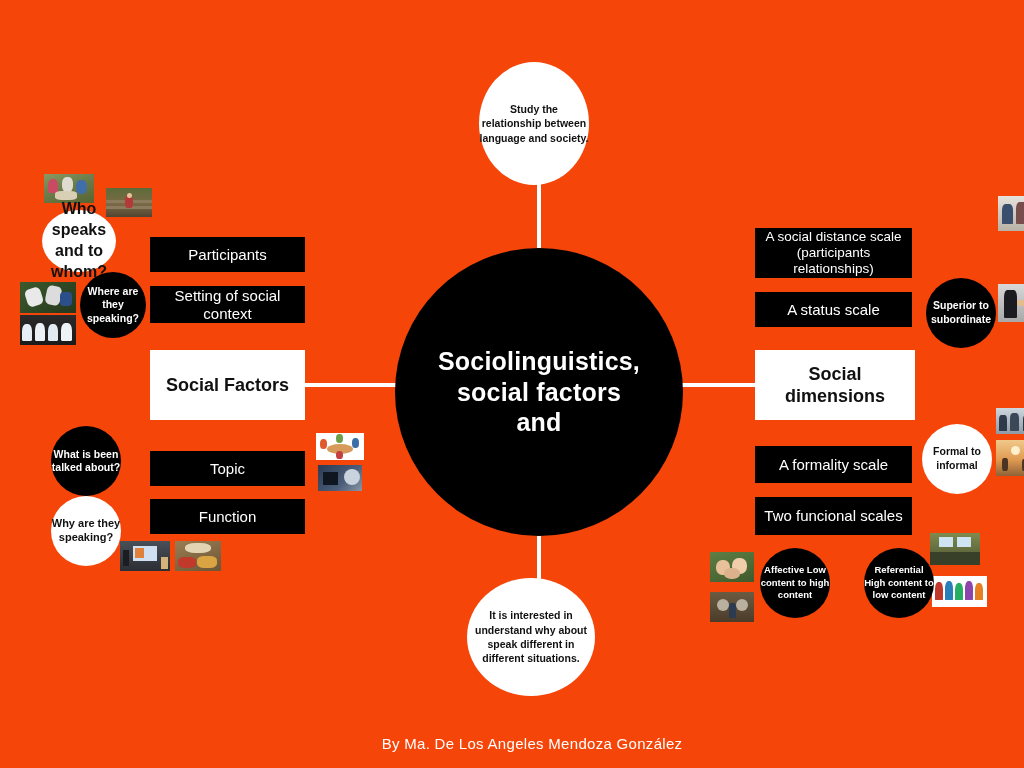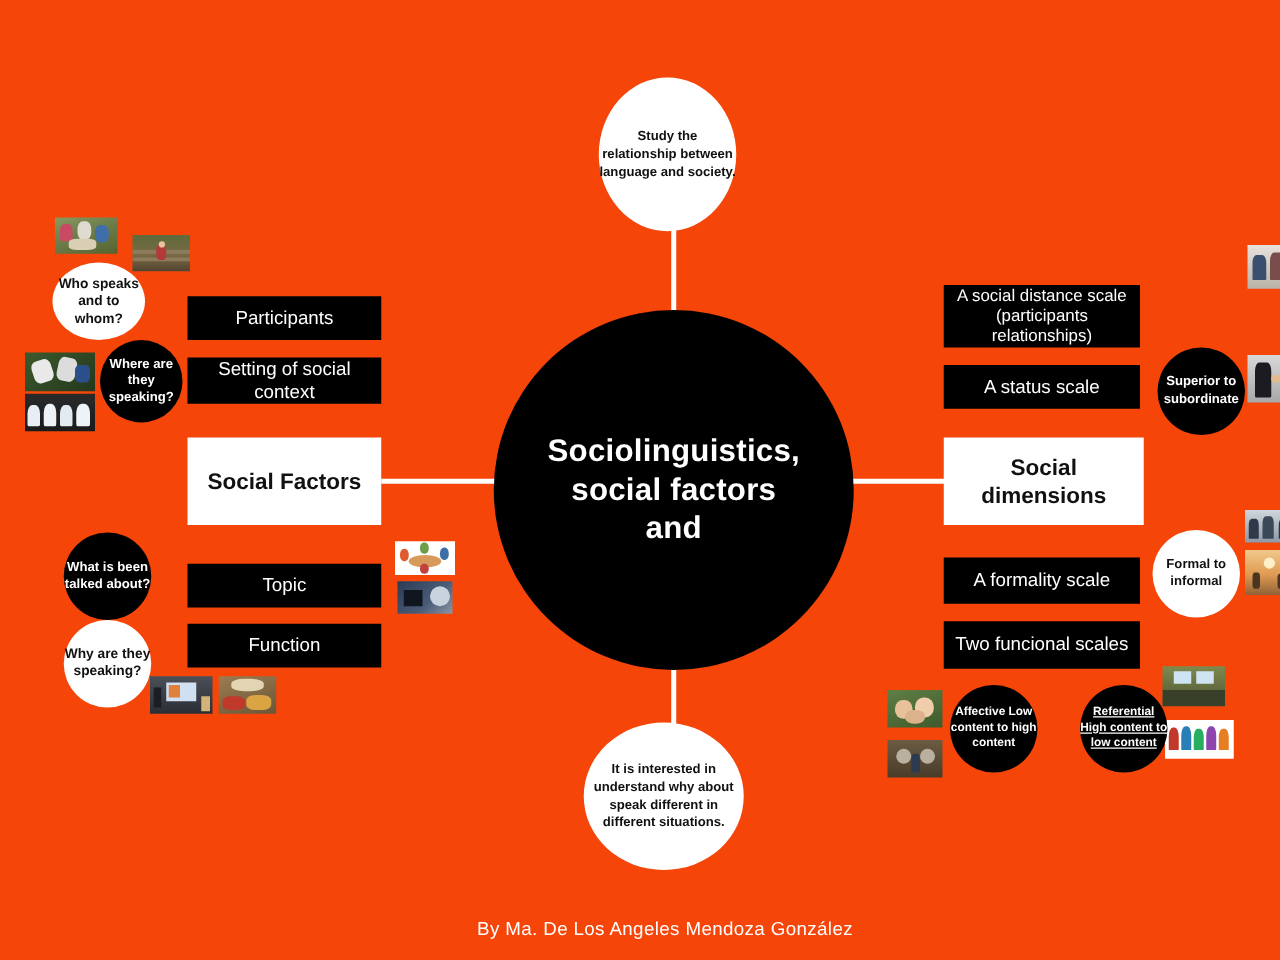--- a/index.html
+++ b/index.html
@@ -59,30 +59,30 @@
   #box-function{left:130px;top:499px;width:155px;height:35px;}
 
   
   #box-social-distance{left:735px;top:228px;width:157px;height:50px;font-size:13.5px;}
   #box-status{left:735px;top:292px;width:157px;height:35px;}
   #box-social-dimensions{left:735px;top:350px;width:160px;height:70px;}
   #box-formality{left:735px;top:446px;width:157px;height:37px;}
   #box-functional{left:735px;top:497px;width:157px;height:38px;}
 
   
-  #bub-who{left:22px;top:210px;width:74px;height:62px;font-size:11px;line-height:1.3;}
+  #bub-who{left:22px;top:210px;width:74px;height:62px;font-size:16px;line-height:1.3;}
   #bub-where{left:60px;top:272px;width:66px;height:66px;font-size:10.5px;line-height:1.25;}
   #bub-what{left:31px;top:426px;width:70px;height:70px;font-size:10.5px;line-height:1.26;}
   #bub-why{left:31px;top:496px;width:70px;height:70px;font-size:11px;line-height:1.26;}
 
   #bub-solidarity{left:903px;top:192px;width:74px;height:74px;font-size:10px;line-height:1.3;}
   #bub-superior{left:906px;top:278px;width:70px;height:70px;font-size:10.5px;line-height:1.3;}
   #bub-formal{left:902px;top:424px;width:70px;height:70px;font-size:10.5px;line-height:1.3;}
   #bub-affective{left:740px;top:548px;width:70px;height:70px;font-size:9.5px;line-height:1.32;}
-  #bub-referential{left:844px;top:548px;width:70px;height:70px;font-size:9.5px;line-height:1.32;text-decoration:underline;}
+  #bub-referential{left:844px;top:548px;width:70px;height:70px;font-size:9.5px;line-height:1.32;}
 
   
   .photo{position:absolute;overflow:hidden;background:#6b6b5a;}
 
   
   #footer-credit{
     position:absolute;left:0;top:735px;width:1024px;text-align:center;
     color:#ffffff;font-size:15px;letter-spacing:.3px;
   }
 </style>

